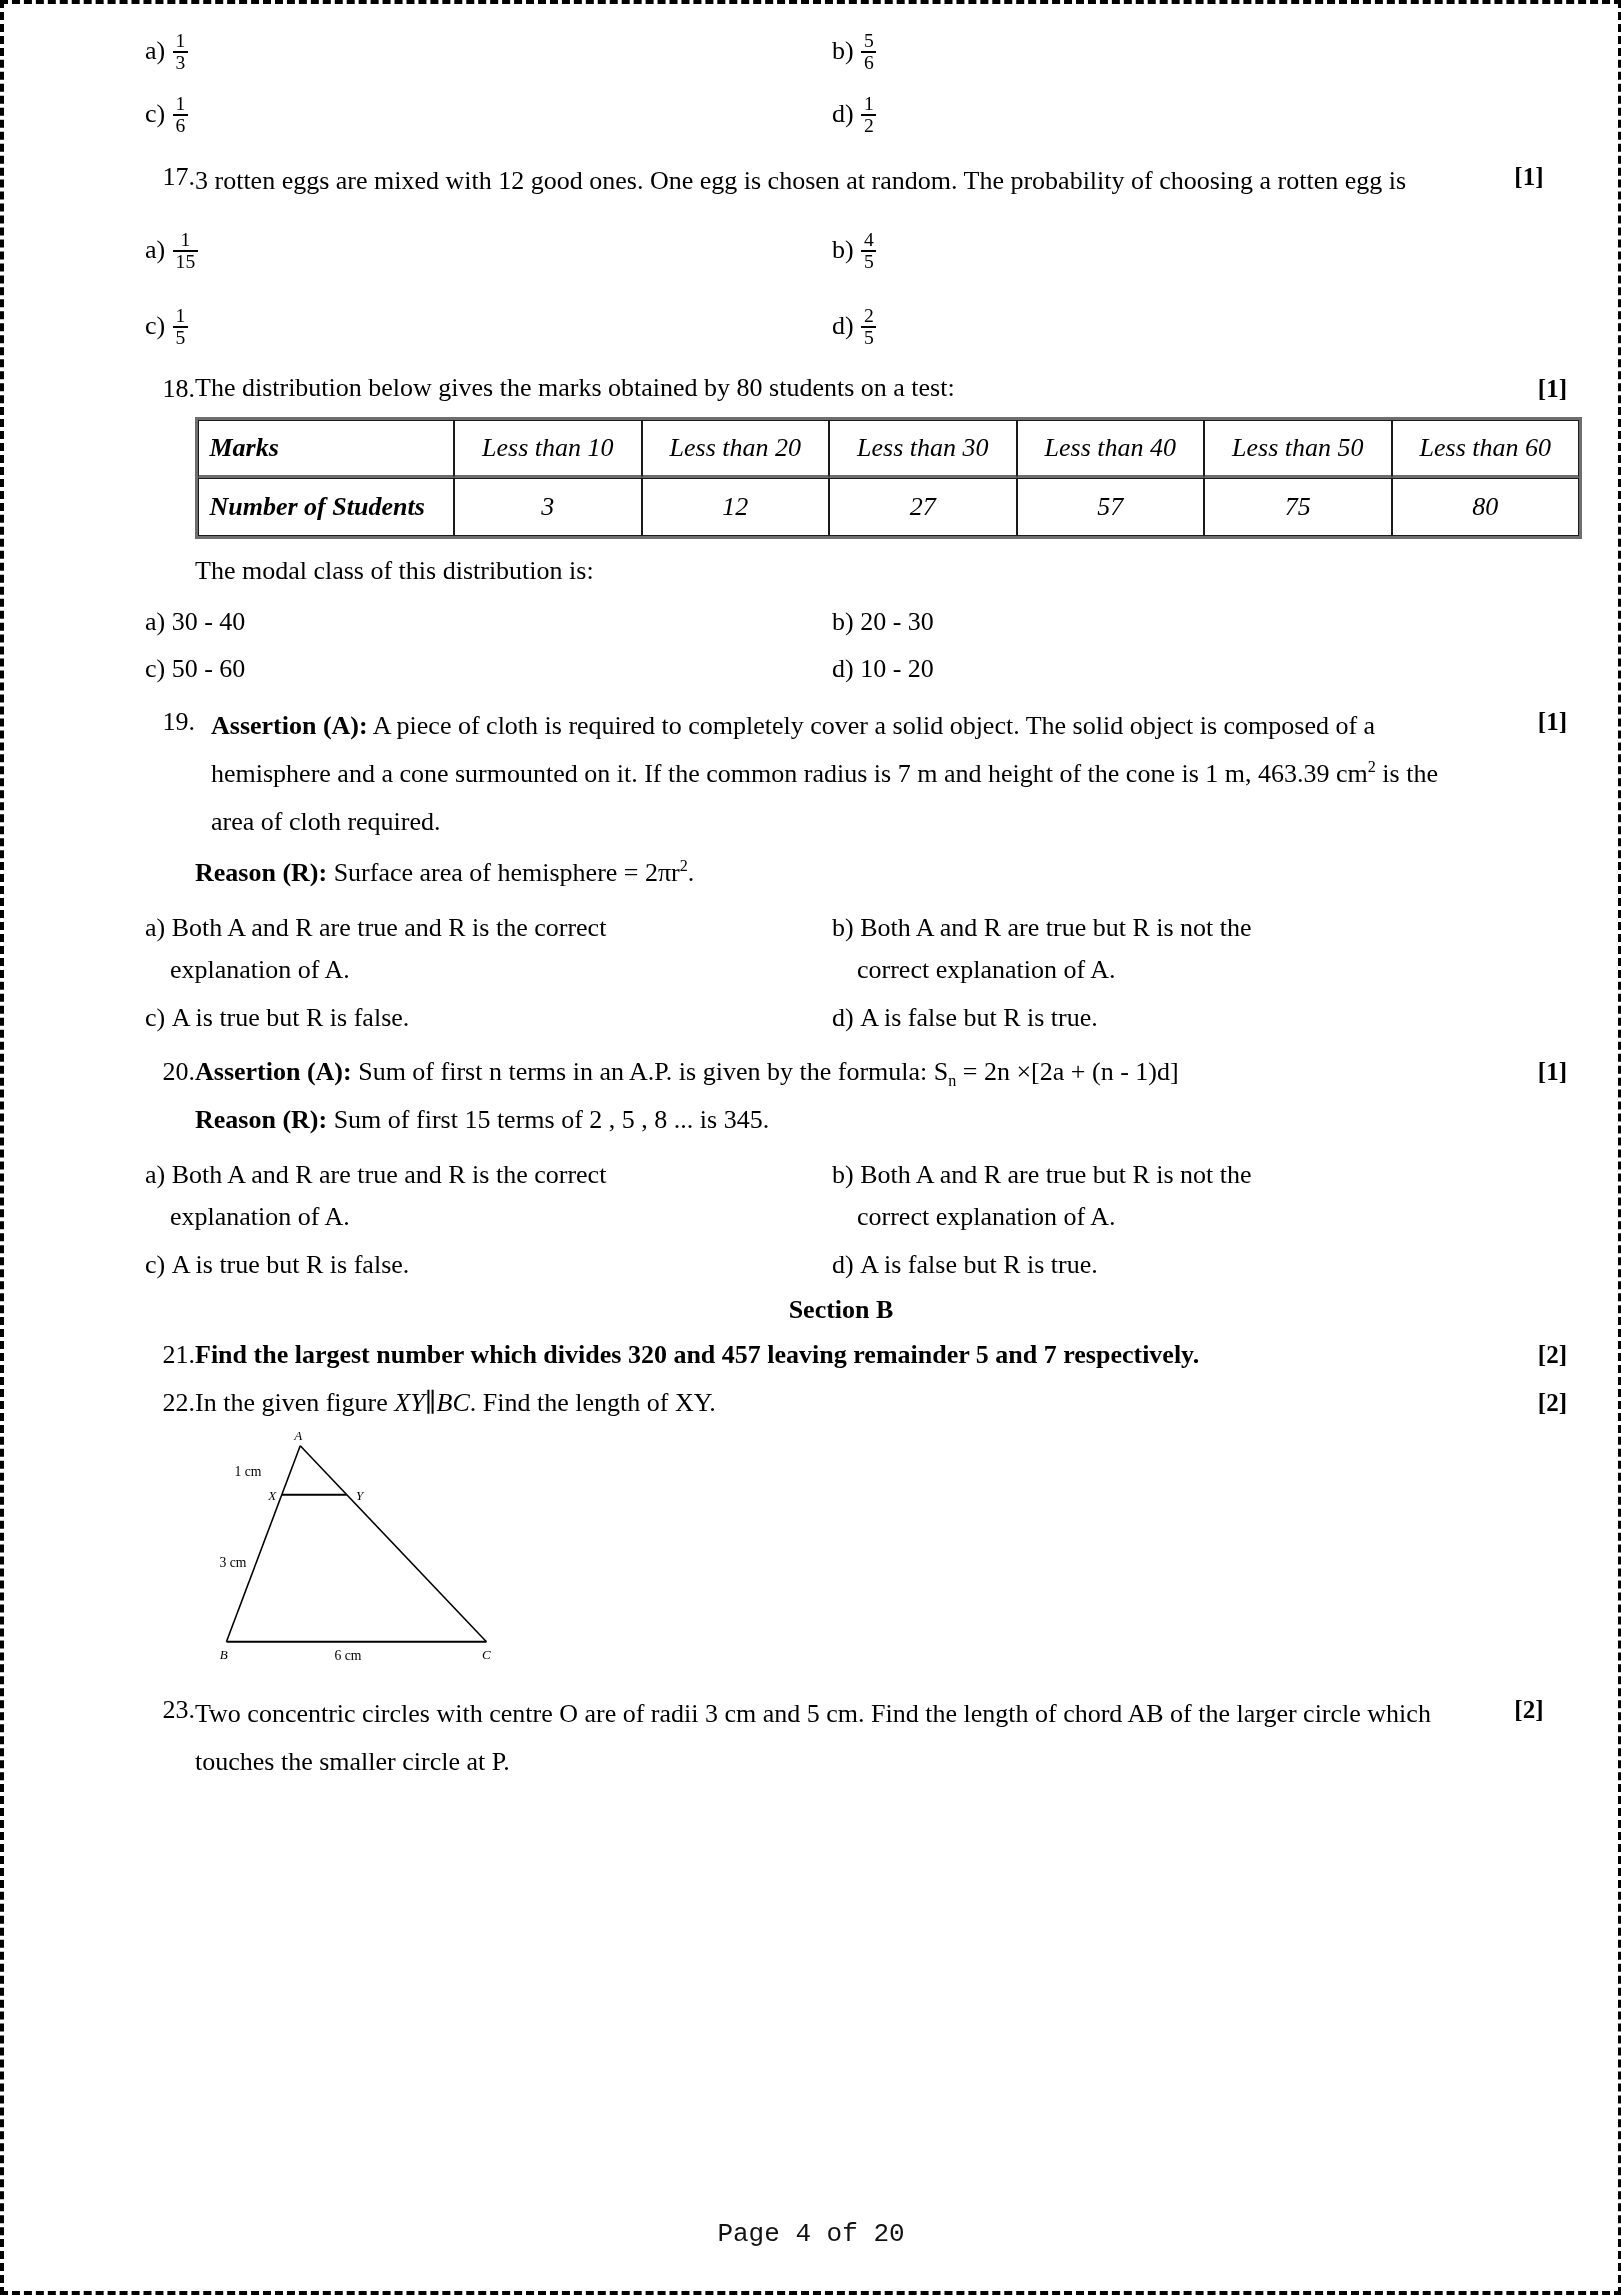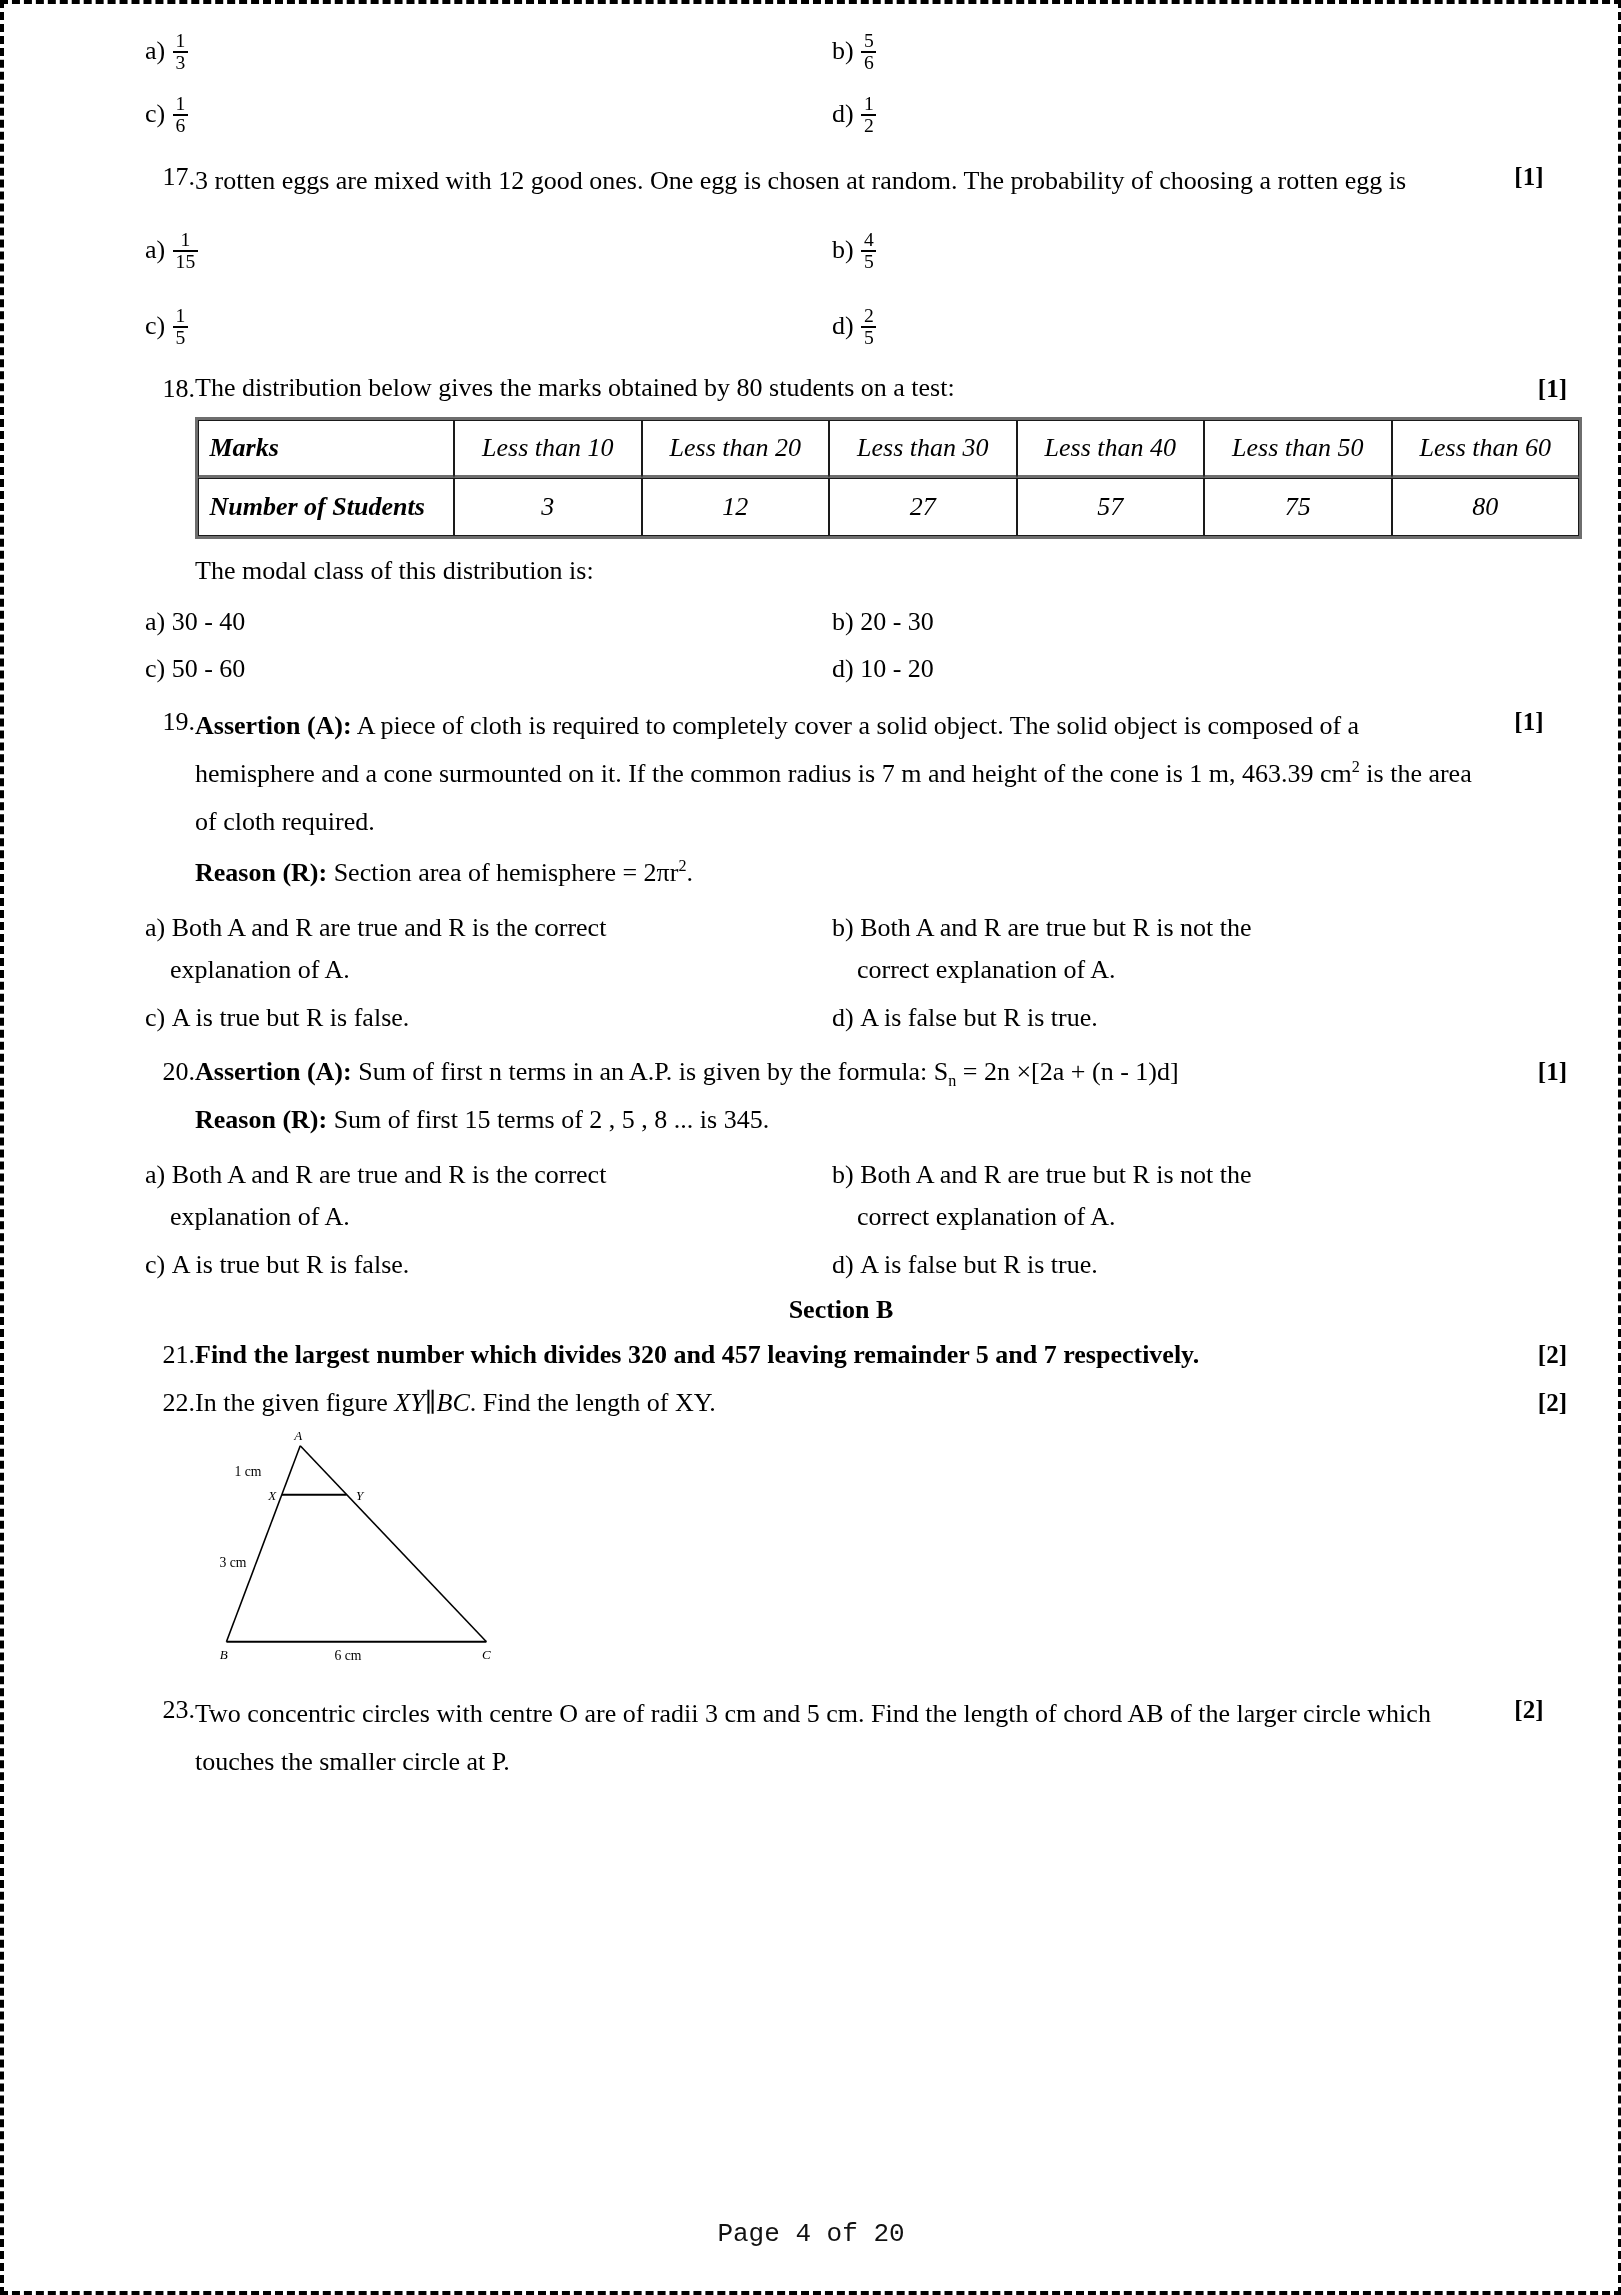--- a/index.html
+++ b/index.html
@@ -264,29 +264,29 @@
           <span class="lbl">c)</span>
           <span class="txt">50 - 60</span>
         </div>
         <div class="opt" style="line-height:47px;">
           <span class="lbl">d)</span>
           <span class="txt">10 - 20</span>
         </div>
       </div>
     </div>
 
-    <div class="qrow" style="margin-top:10.5px;">
+    <div class="qrow" style="margin-top:10.5px;gap:16px;">
       <div class="qnum">19.</div>
       <div class="qbody" style="max-width:1282px;">
         <span class="bold">Assertion (A):</span><span> A piece of cloth is required to completely cover a solid object. The solid object is composed of a hemisphere and a cone surmounted on it. If the common radius is 7 m and height of the cone is 1 m, 463.39 cm</span><sup>2</sup><span> is the area of cloth required.</span>
       </div>
       <div class="qmark">[1]</div>
     </div>
     <div style="margin-left:80px; font-size:26px; line-height:48px; margin-top:2.6px;">
-      <span class="bold">Reason (R):</span><span> Section area of hemisphere = 2πr</span><sup>2</sup><span>.</span>
+      <span class="bold">Reason (R):</span><span> Surface area of hemisphere = 2πr</span><sup>2</sup><span>.</span>
     </div>
 
     <div class="opts" style="margin-top:10.5px;">
       <div class="optrow">
         <div class="optwrap">
           <div class="l1">
               <span class="lbl">a)</span>
               <span>Both A and R are true and R is the correct</span>
             </div>
           <div class="l2">explanation of A.</div>

